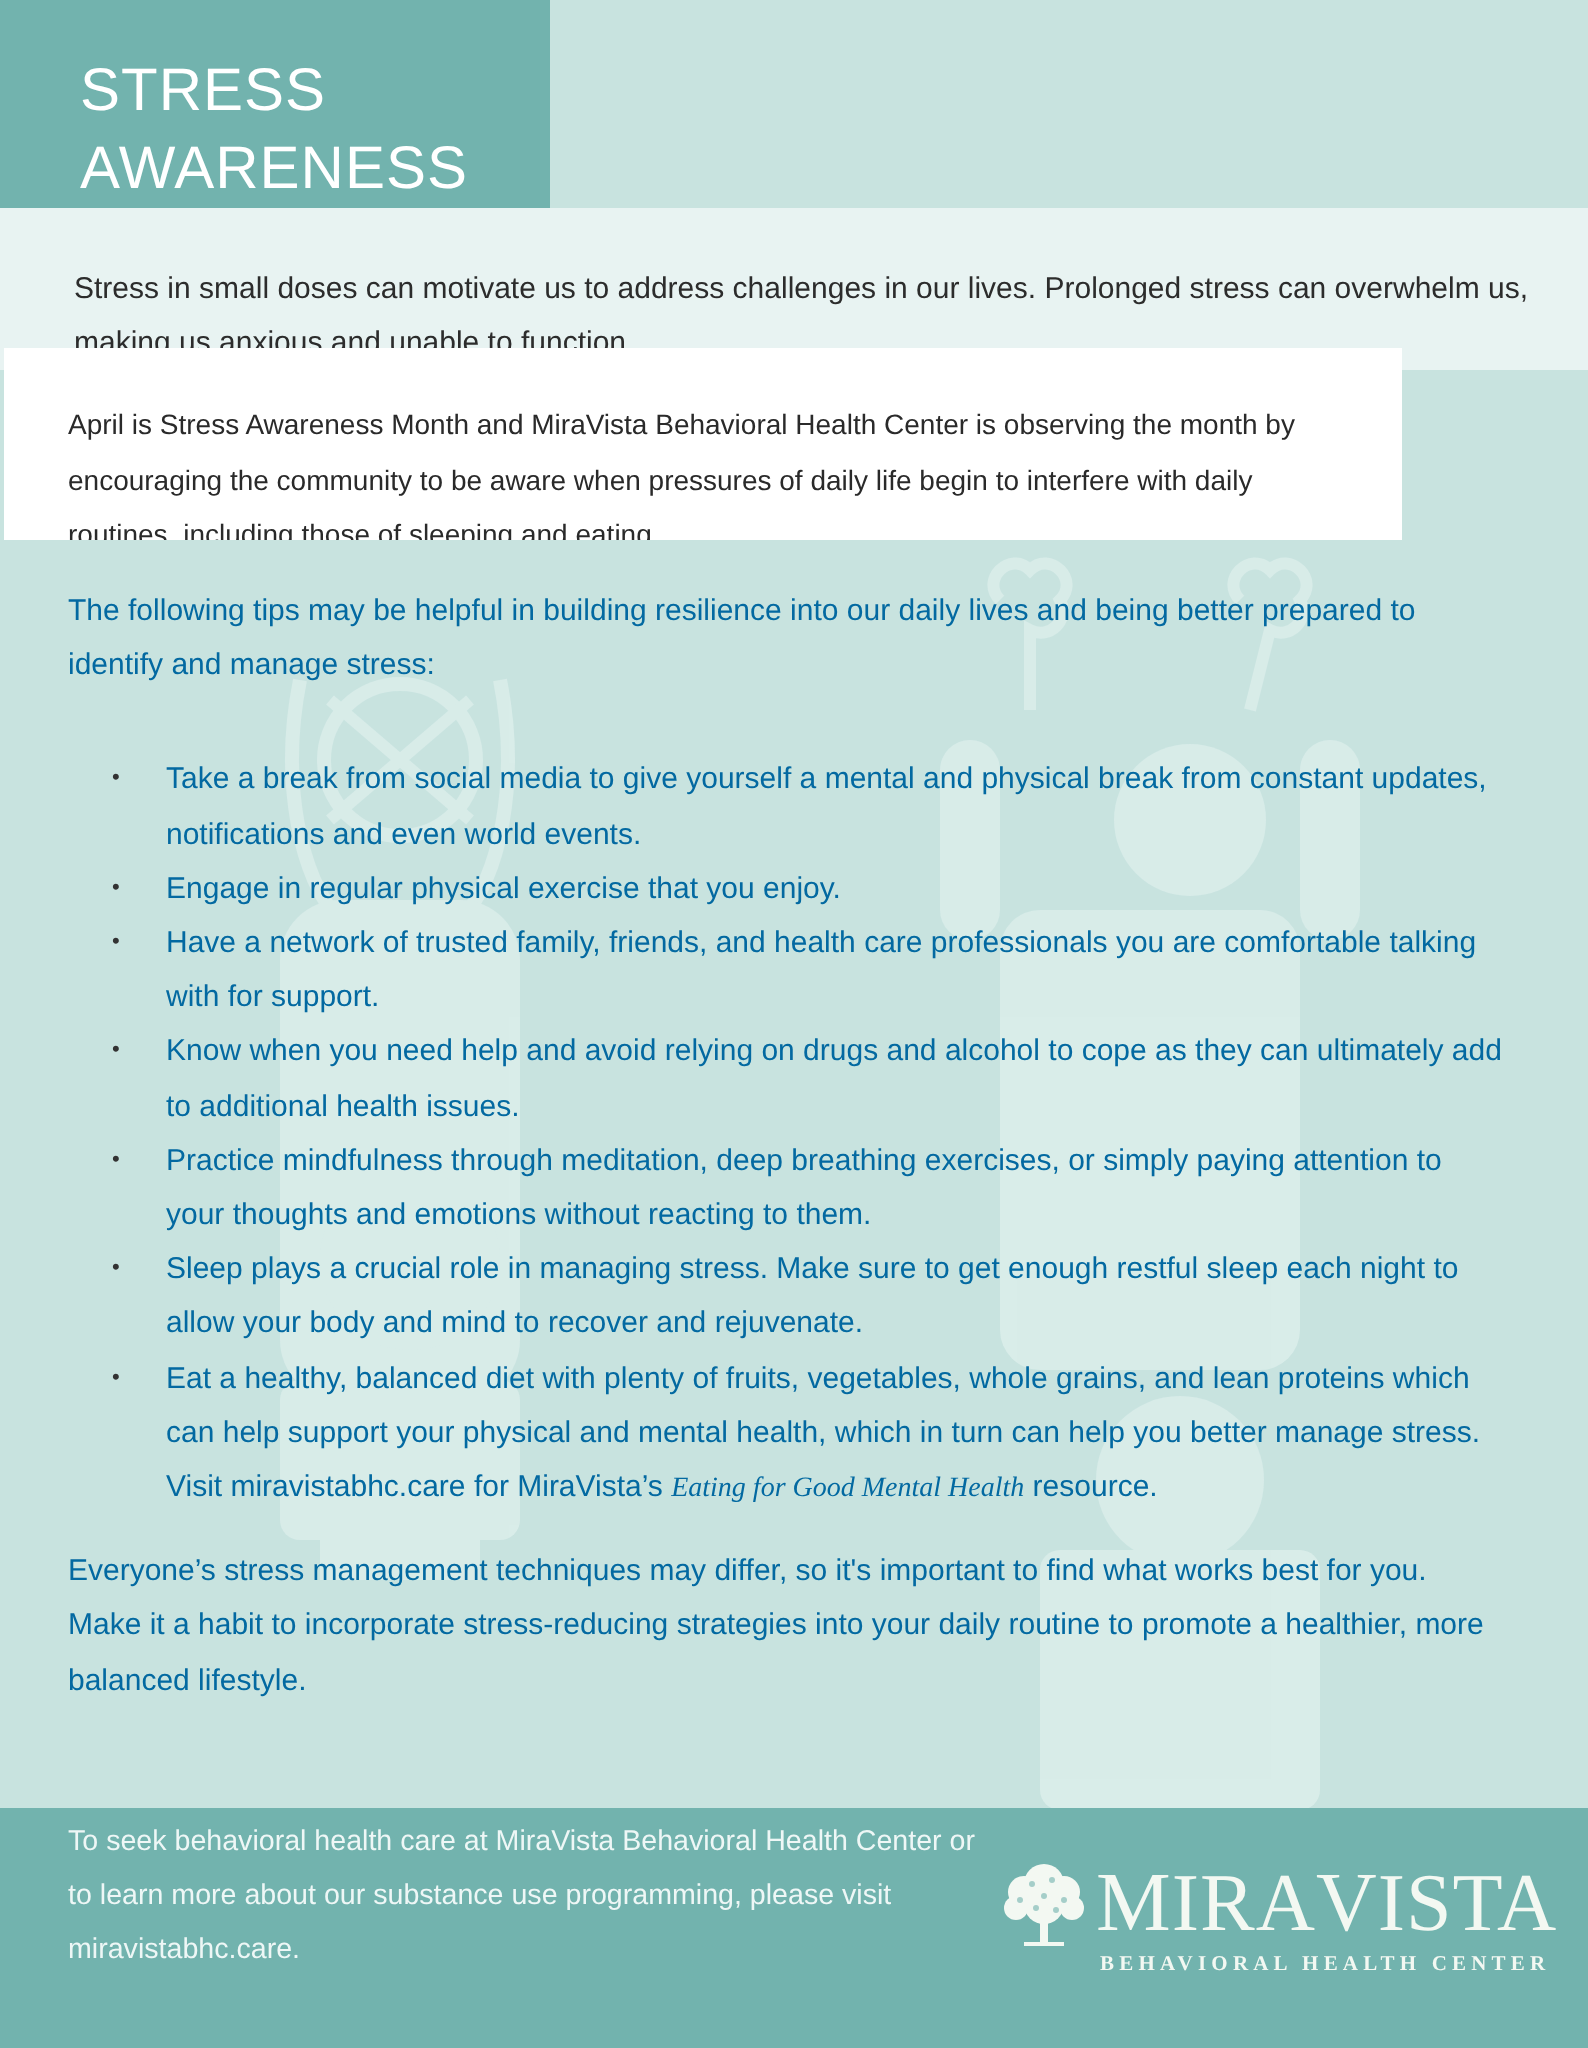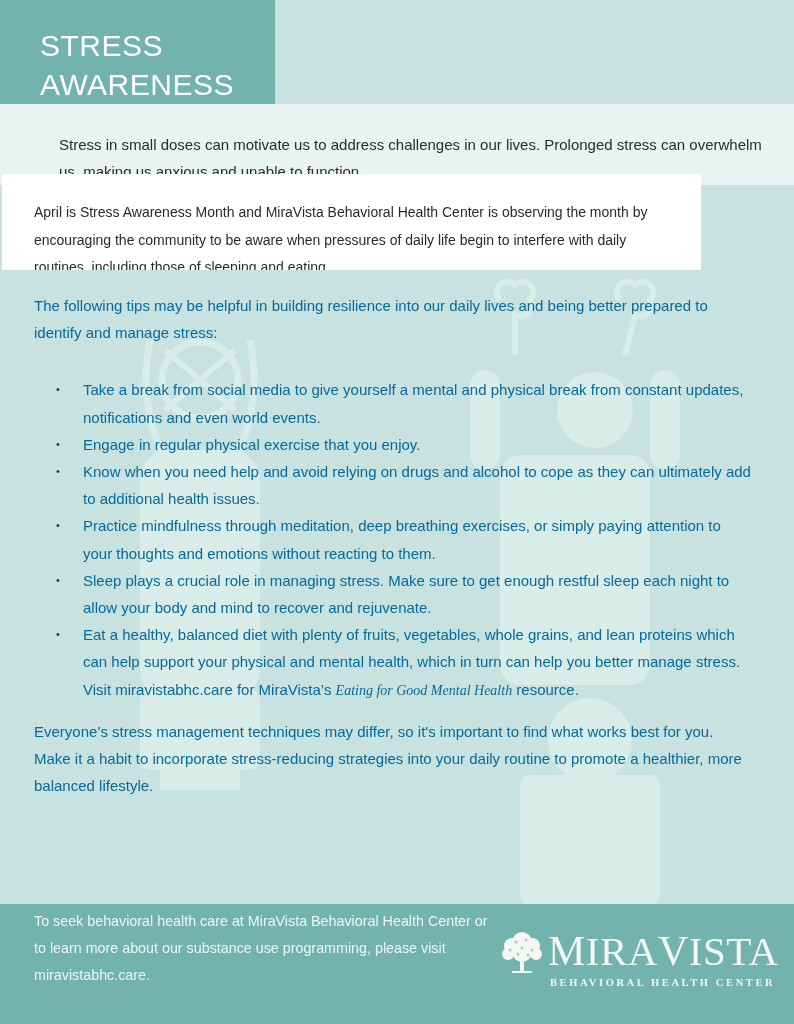--- a/index.html
+++ b/index.html
@@ -10,21 +10,21 @@
   }
   .header { position: absolute; left: 0; top: 0; width: 794px; height: 134px; display: flex; flex-direction: column; }
   .title-box {
     width: 275px; height: 134px; background: #72b3ae; color: #fff;
     box-sizing: border-box; padding: 26px 0 0 40px;
     font-size: 30px; line-height: 39px; letter-spacing: 0.5px; font-weight: normal;
   }
   .title-box div { white-space: nowrap; }
   .intro-box {
     flex: 1; background: #e8f3f2; position: relative;
-    box-sizing: border-box; padding: 27px 20px 0 59px;
+    box-sizing: border-box; padding: 27px 20px 0 37px;
     font-size: 15px; line-height: 27px; color: #2c2c2c;
   }
   .leaf-icon { position: absolute; left: 424px; top: 80px; width: 30px; height: 34px; }
   .white-box {
     position: absolute; left: 2px; top: 134px; width: 699px; height: 136px;
     background: #ffffff; box-sizing: border-box; padding: 25px 30px 0 32px;
     font-size: 14px; line-height: 27.5px; color: #2a2a2a; margin-top: 40px;
   }
   .main {
     position: absolute; left: 0; top: 270px; width: 794px; height: 634px;
@@ -105,20 +105,21 @@
       <circle cx="590" cy="470" r="42"></circle>
       <rect x="520" y="505" width="140" height="130" rx="10"></rect>
     </g>
   </svg>
 
   <div class="main-content">
     <p class="lead">The following tips may be helpful in building resilience into our daily lives and being better prepared to identify and manage stress:</p>
     <ul class="tips">
       <li>Take a break from social media to give yourself a mental and physical break from constant updates, notifications and even world events.</li>
       <li>Engage in regular physical exercise that you enjoy.</li>
+      <li>Have a network of trusted family, friends, and health care professionals you are comfortable talking with for support.</li>
       <li>Know when you need help and avoid relying on drugs and alcohol to cope as they can ultimately add to additional health issues.</li>
       <li>Practice mindfulness through meditation, deep breathing exercises, or simply paying attention to your thoughts and emotions without reacting to them.</li>
       <li>Sleep plays a crucial role in managing stress. Make sure to get enough restful sleep each night to allow your body and mind to recover and rejuvenate.</li>
       <li><span>Eat a healthy, balanced diet with plenty of fruits, vegetables, whole grains, and lean proteins which can help support your physical and mental health, which in turn can help you better manage stress. Visit miravistabhc.care for MiraVista’s </span><span class="italic">Eating for Good Mental Health</span><span> resource.</span></li>
     </ul>
     <p class="closing">Everyone’s stress management techniques may differ, so it's important to find what works best for you. Make it a habit to incorporate stress-reducing strategies into your daily routine to promote a healthier, more balanced lifestyle.</p>
   </div>
 </div>
 
 <div class="footer">

